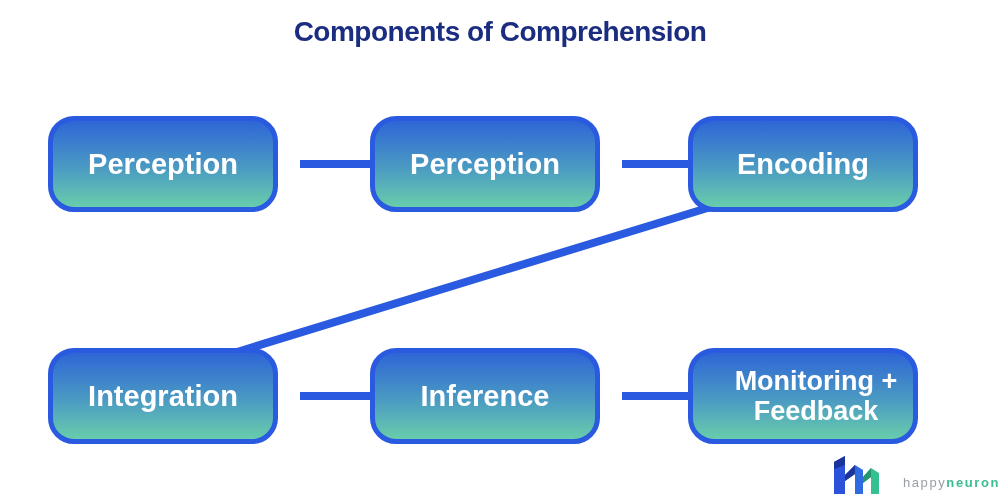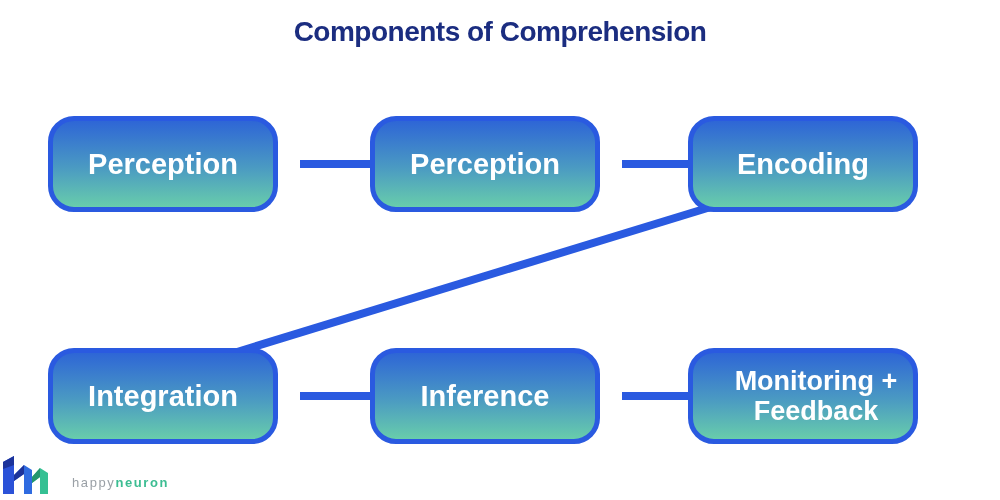--- a/index.html
+++ b/index.html
@@ -51,21 +51,21 @@
   .c2 { left: 370px; }
   .c3 { left: 688px; }
   .node.small-text { font-size: 27px; padding-left: 36px; }
   .footer {
     position: absolute;
     bottom: 4px;
     left: 0;
     width: 100%;
     display: flex;
     align-items: center;
-    justify-content: flex-start;
+    justify-content: flex-end;
     gap: 24px;
   }
   .brand-text {
     font-size: 13px;
     letter-spacing: 1.6px;
     font-weight: bold;
     padding-top: 14px;
   }
   .brand-happy { color: #9aa0a6; font-weight: normal; }
   .brand-neuron { color: #3cbd92; }

